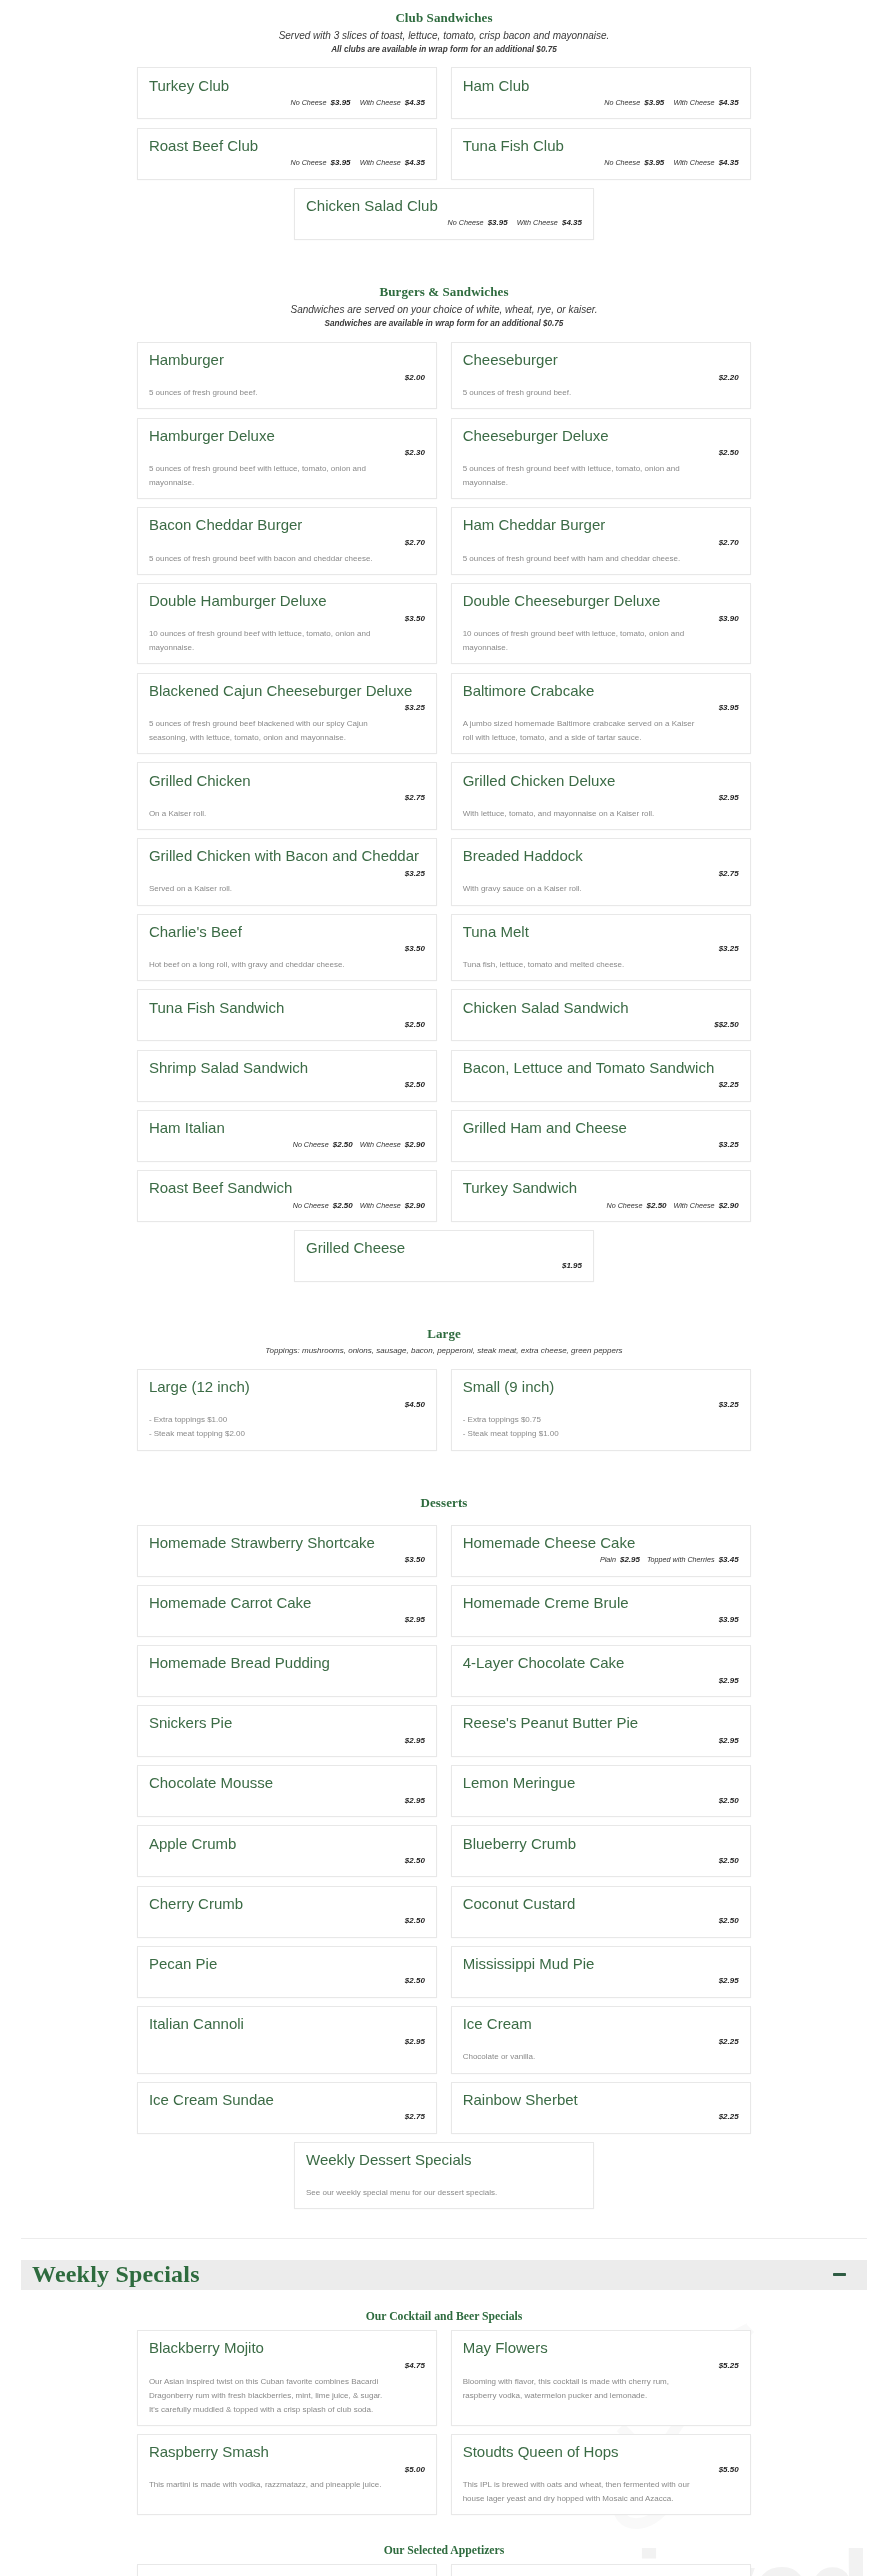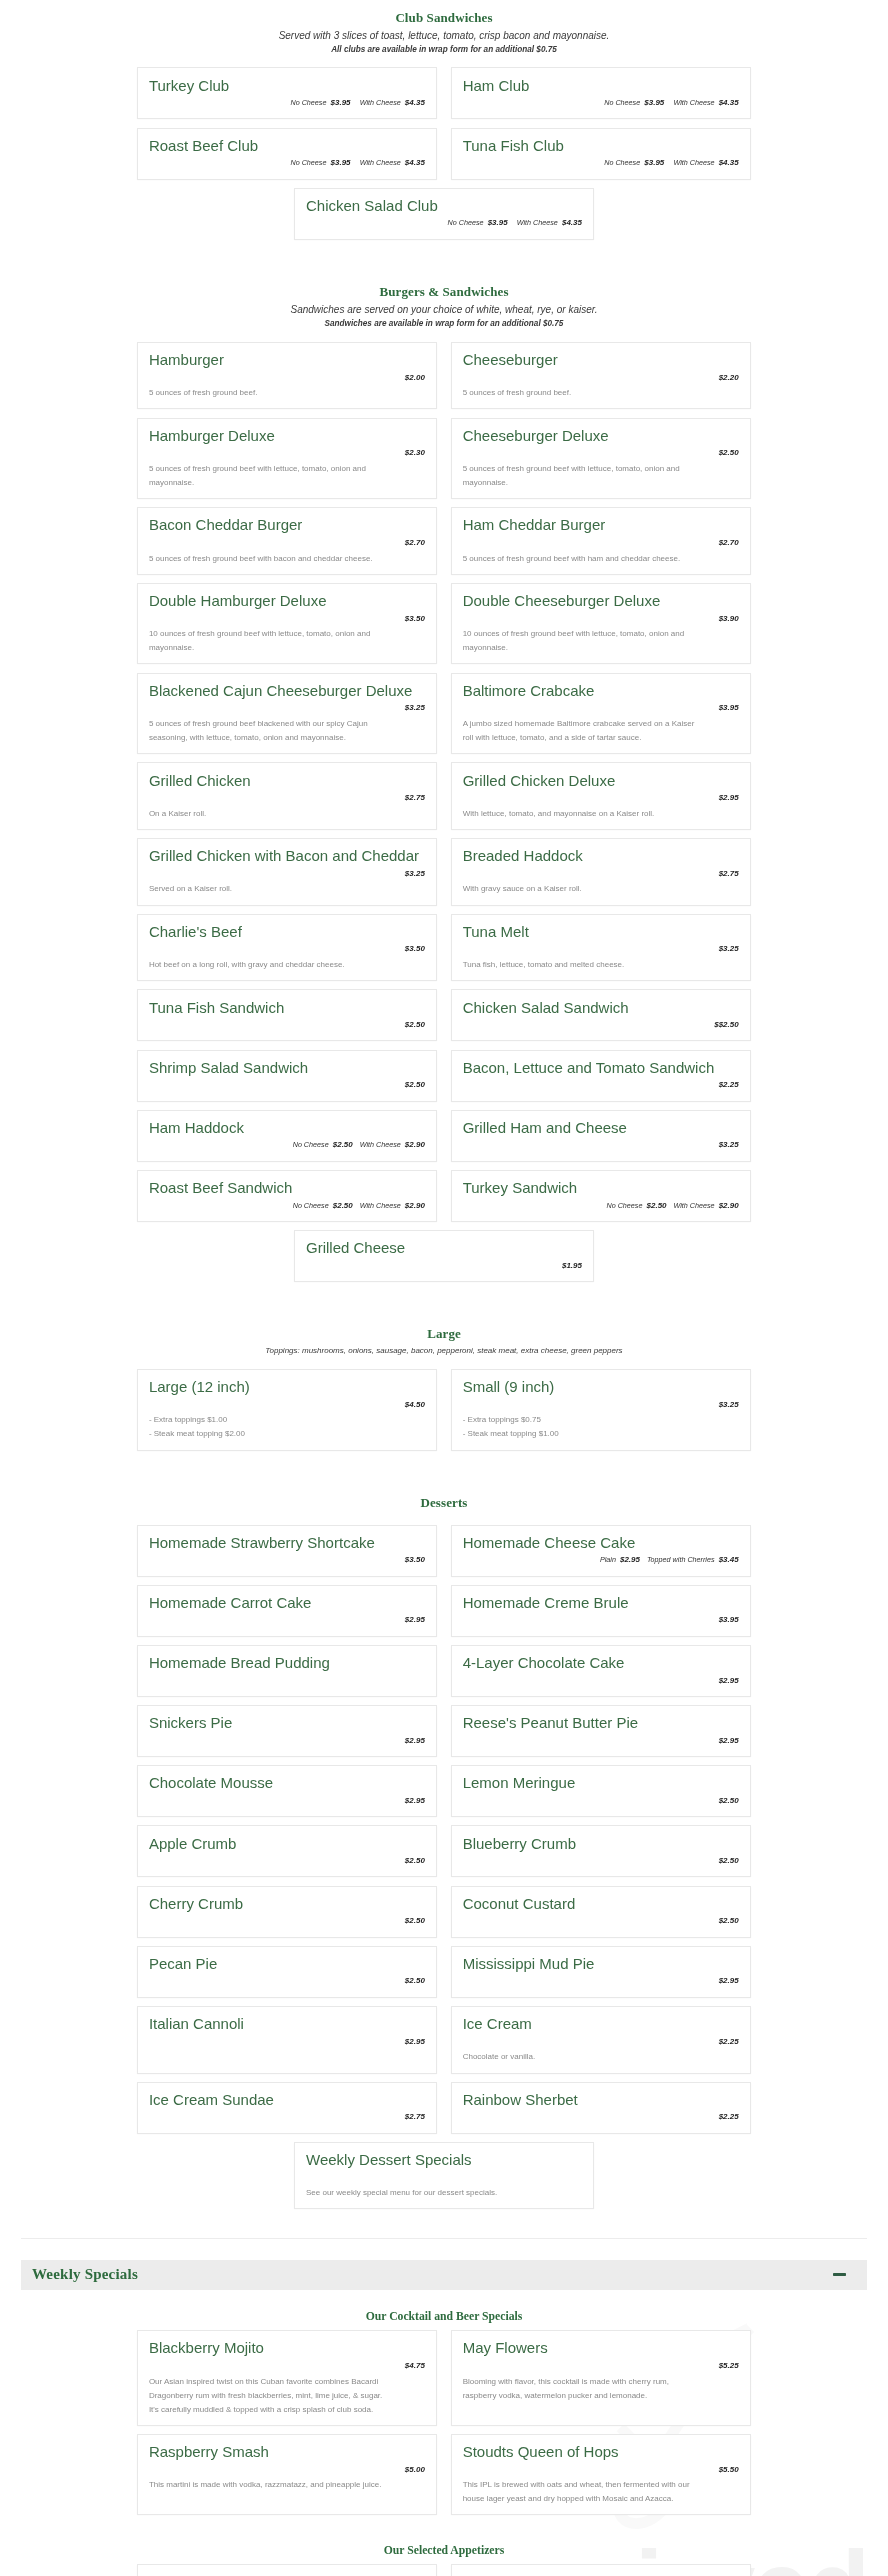--- a/index.html
+++ b/index.html
@@ -125,21 +125,21 @@
     background: #ececec;
     height: 30px;
     display: flex;
     align-items: center;
     justify-content: space-between;
     padding: 0 9.6px 0 11px;
   }
   .ws-bar h2 {
     margin: 0;
     font-family: "Liberation Serif", serif;
-    font-size: 15px;
+    font-size: 24px;
     font-weight: bold;
     color: #2e6b3e;
     letter-spacing: 0.2px;
   }
   .ws-minus {
     width: 13.7px; height: 2.7px;
     background: #2f5c43;
     border-radius: 0.7px;
     margin-right: 11px;
   }
@@ -350,21 +350,21 @@
         </div>
         <div class="card tall">
           <div class="card-name">Shrimp Salad Sandwich</div>
           <div class="card-priceline" style="min-height: 9.6px;">$2.50</div>
         </div>
         <div class="card tall">
           <div class="card-name">Bacon, Lettuce and Tomato Sandwich</div>
           <div class="card-priceline" style="min-height: 9.6px;">$2.25</div>
         </div>
         <div class="card tall">
-          <div class="card-name">Ham Haddock</div>
+          <div class="card-name">Ham Italian</div>
           <div class="card-priceline"><span class="lbl">No Cheese</span><span class="amt">$2.50</span><span class="lbl">With Cheese</span><span class="amt">$2.90</span></div>
         </div>
         <div class="card tall">
           <div class="card-name">Grilled Ham and Cheese</div>
           <div class="card-priceline" style="min-height: 9.6px;">$3.25</div>
         </div>
         <div class="card tall">
           <div class="card-name">Roast Beef Sandwich</div>
           <div class="card-priceline"><span class="lbl">No Cheese</span><span class="amt">$2.50</span><span class="lbl">With Cheese</span><span class="amt">$2.90</span></div>
         </div>

